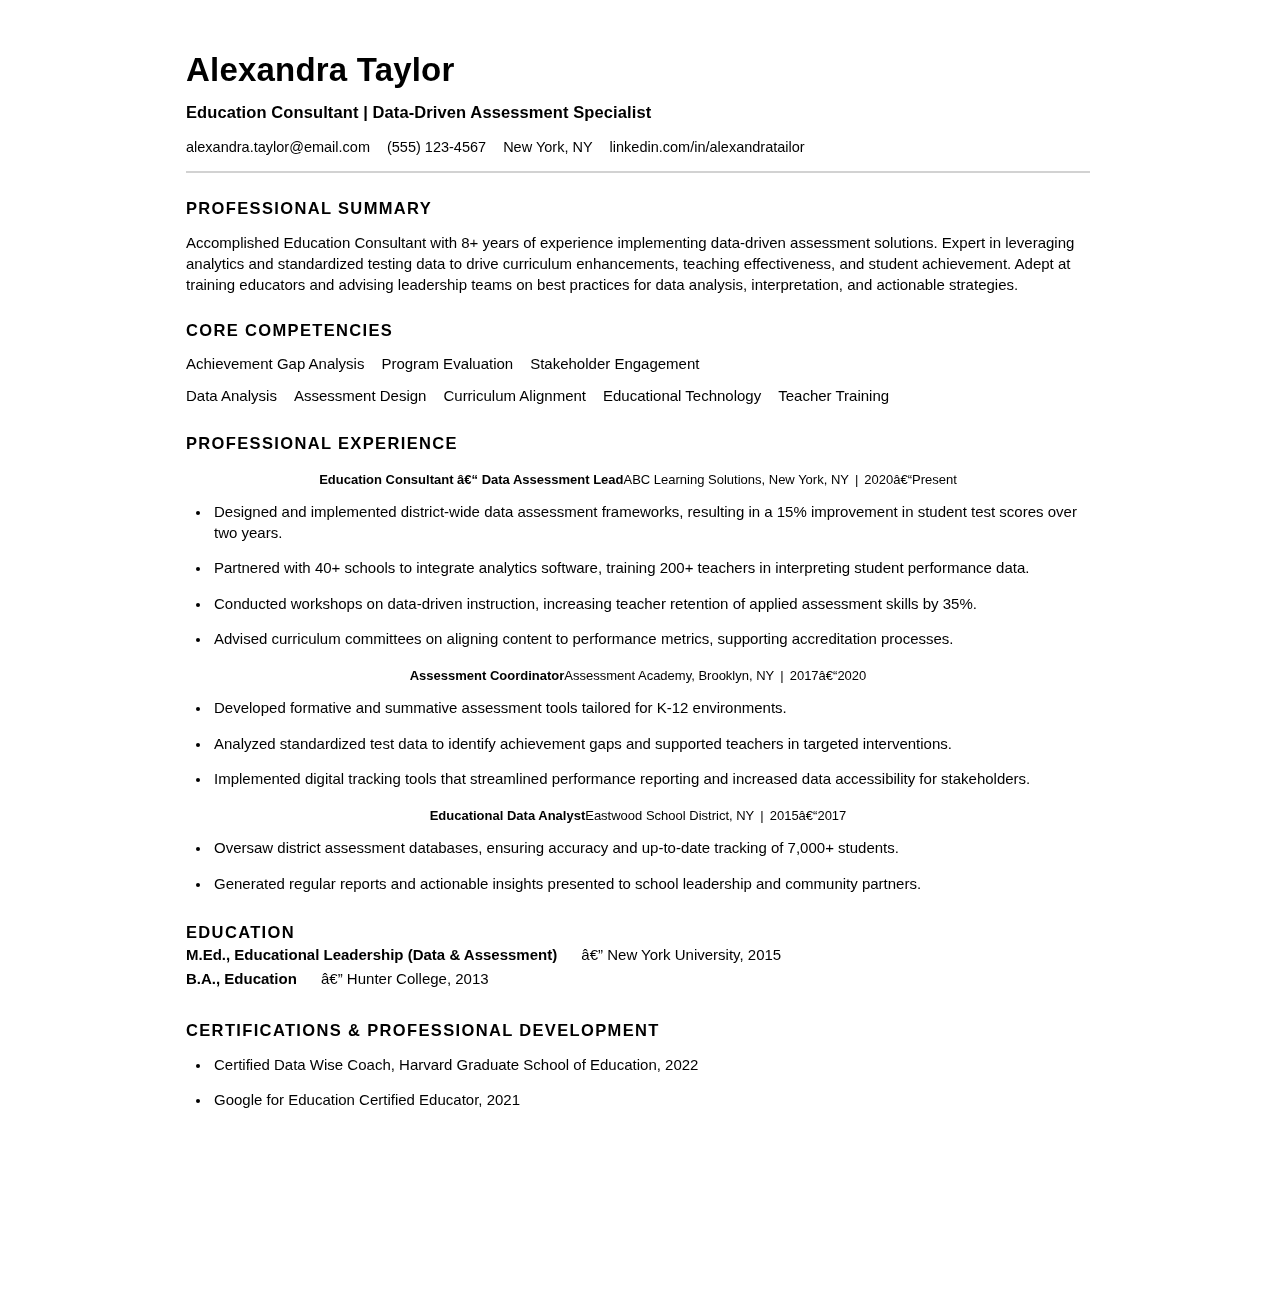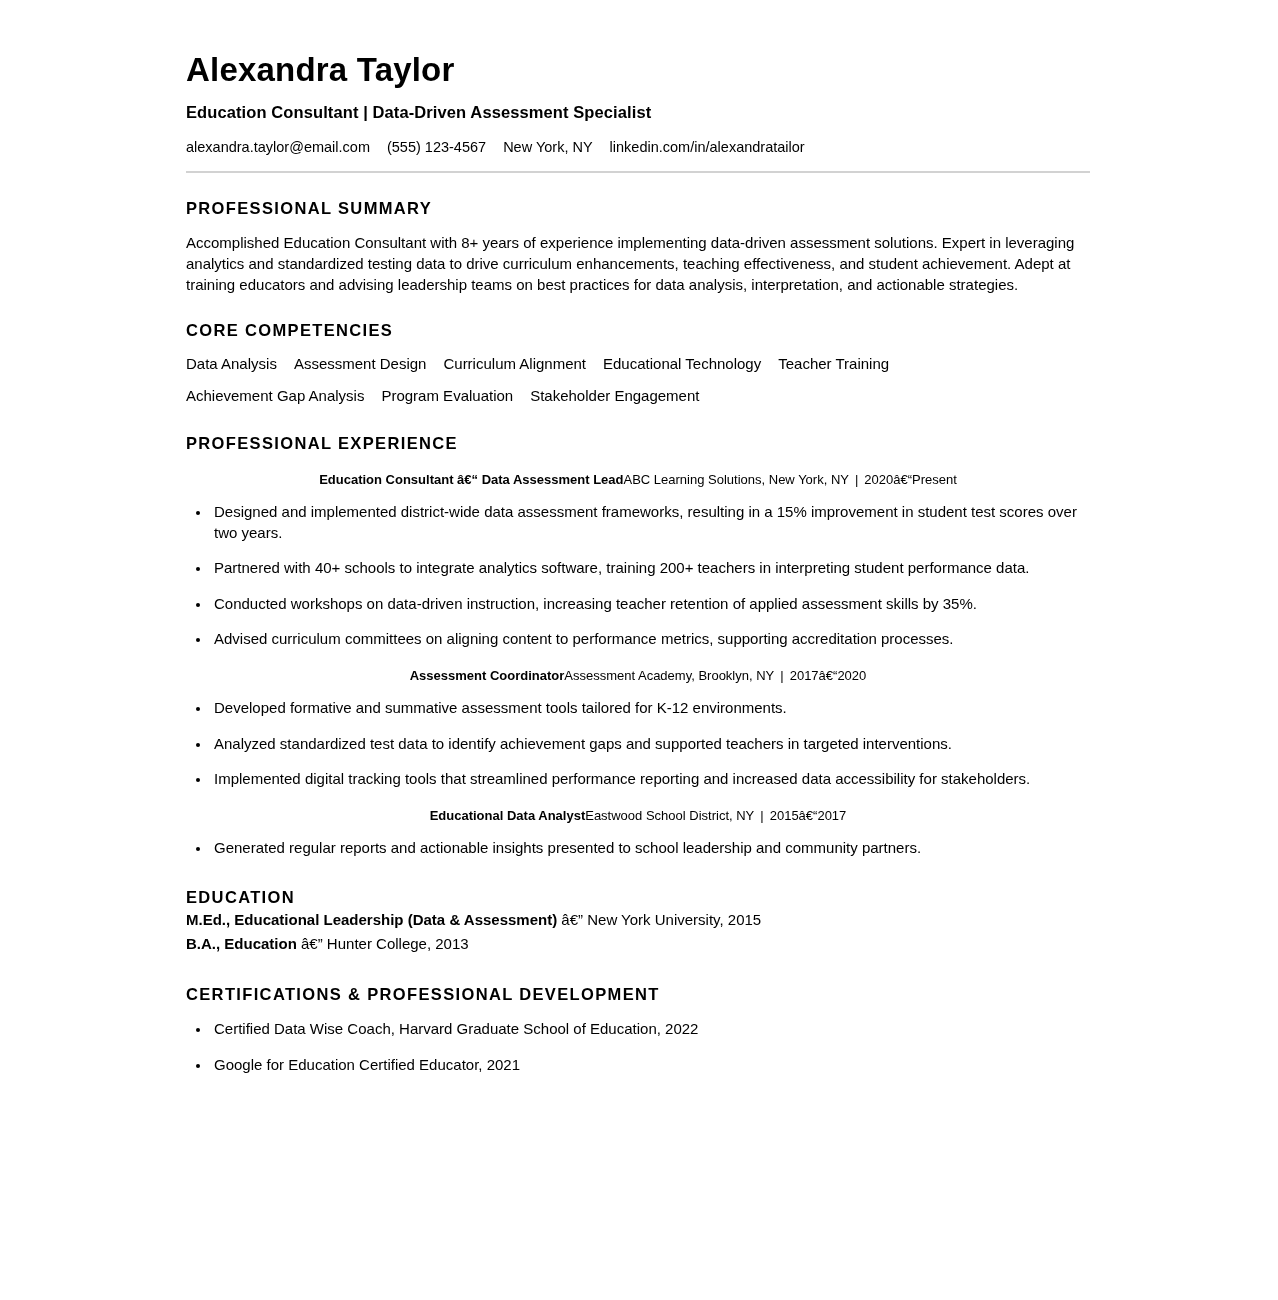--- a/index.html
+++ b/index.html
@@ -147,20 +147,21 @@
   }
   .edu-line:first-of-type {
     margin-top: 15px;
   }
   .edu-degree {
     font-weight: bold;
     margin-top: 29px;
   }
   .edu-inst {
     font-weight: normal;
+    padding-left: 20px;
   }
 
   .section.certs {
     margin-top: 31px;
   }
   .section.certs ul.bullets {
     margin-top: 13px;
   }
   .section.education {
     margin-top: 29px;
@@ -185,24 +186,24 @@
     </div>
 
     <div class="section">
       <div class="section-title">PROFESSIONAL SUMMARY</div>
       <p class="summary-text">Accomplished Education Consultant with 8+ years of experience implementing data-driven assessment solutions. Expert in leveraging analytics and standardized testing data to drive curriculum enhancements, teaching effectiveness, and student achievement. Adept at training educators and advising leadership teams on best practices for data analysis, interpretation, and actionable strategies.</p>
     </div>
 
     <div class="section">
       <div class="section-title">CORE COMPETENCIES</div>
       <div class="comp-row">
+        <span class="comp">Achievement Gap Analysis</span><span class="comp-gap"></span><span class="comp">Program Evaluation</span><span class="comp-gap"></span><span class="comp">Stakeholder Engagement</span>
+      </div>
+      <div class="comp-row">
         <span class="comp">Data Analysis</span><span class="comp-gap"></span><span class="comp">Assessment Design</span><span class="comp-gap"></span><span class="comp">Curriculum Alignment</span><span class="comp-gap"></span><span class="comp">Educational Technology</span><span class="comp-gap"></span><span class="comp">Teacher Training</span>
-      </div>
-      <div class="comp-row">
-        <span class="comp">Achievement Gap Analysis</span><span class="comp-gap"></span><span class="comp">Program Evaluation</span><span class="comp-gap"></span><span class="comp">Stakeholder Engagement</span>
       </div>
     </div>
 
     <div class="section experience">
       <div class="section-title">PROFESSIONAL EXPERIENCE</div>
 
       <div class="job">
         <div class="job-head">
           <span class="job-title">Education Consultant â€“ Data Assessment Lead</span>
           <span class="job-meta"><span>ABC Learning Solutions, New York, NY</span><span class="sep">|</span><span>2020â€“Present</span></span>
@@ -226,20 +227,21 @@
           <li>Implemented digital tracking tools that streamlined performance reporting and increased data accessibility for stakeholders.</li>
         </ul>
       </div>
 
       <div class="job">
         <div class="job-head">
           <span class="job-title">Educational Data Analyst</span>
           <span class="job-meta"><span>Eastwood School District, NY</span><span class="sep">|</span><span>2015â€“2017</span></span>
         </div>
         <ul class="bullets">
+          <li>Oversaw district assessment databases, ensuring accuracy and up-to-date tracking of 7,000+ students.</li>
           <li>Generated regular reports and actionable insights presented to school leadership and community partners.</li>
         </ul>
       </div>
     </div>
 
     <div class="section education">
       <div class="section-title">EDUCATION</div>
       <div class="edu-line">
         <span class="edu-degree">M.Ed., Educational Leadership (Data &amp; Assessment)</span><span class="edu-inst"> â€” New York University, 2015</span>
       </div>

